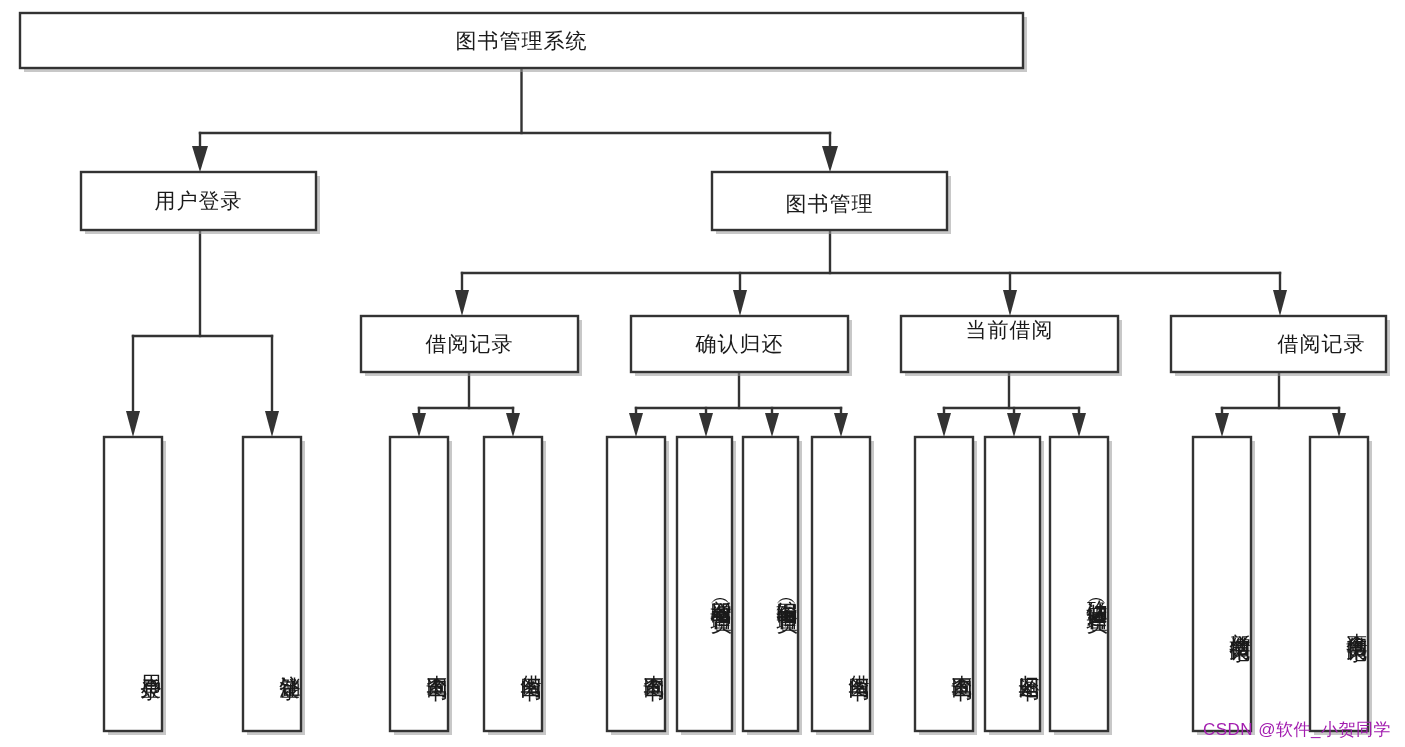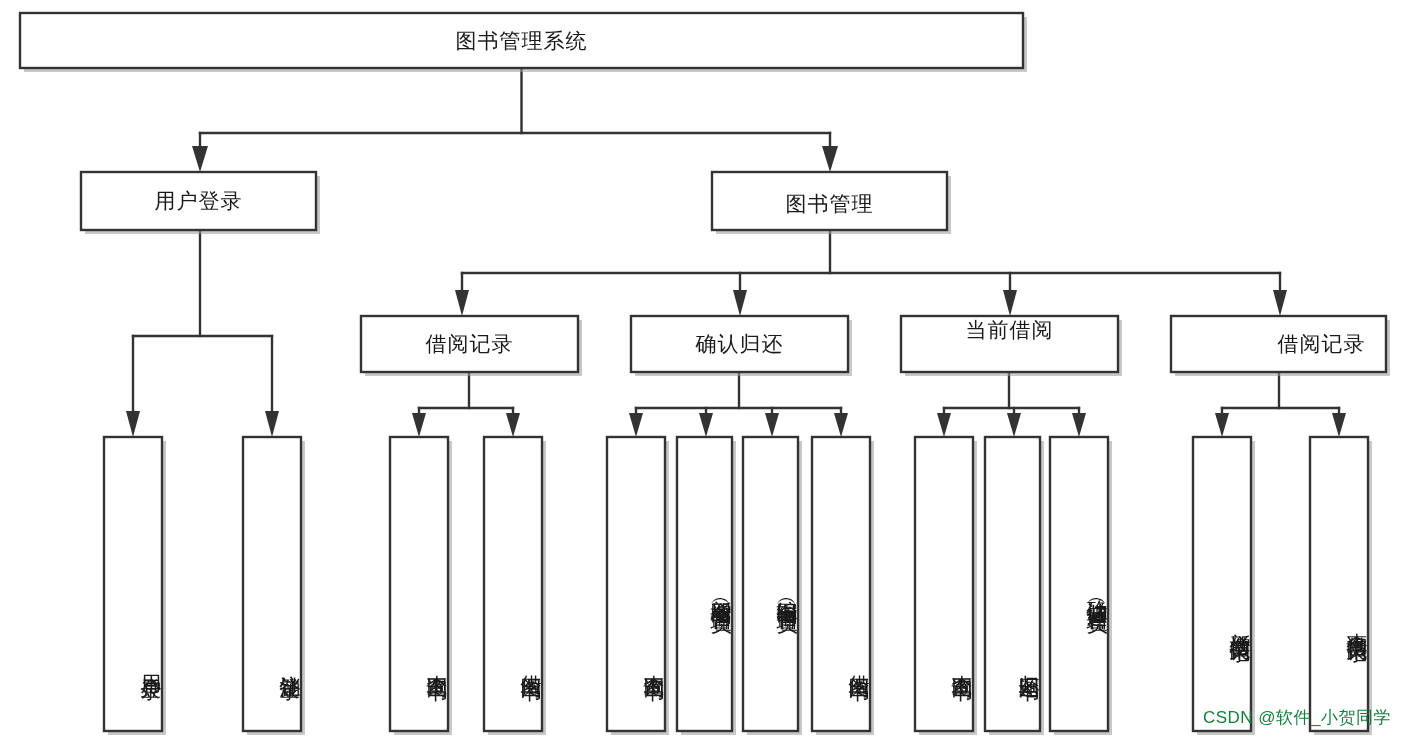--- a/index.html
+++ b/index.html
@@ -66,24 +66,24 @@
     font-family: "Liberation Sans", "DejaVu Sans", sans-serif;
     font-size: 21px;
     color: #1a1a1a;
     letter-spacing: 1px;
     white-space: nowrap;
     pointer-events: none;
   }
   .watermark {
     position: absolute;
     right: 14px;
-    bottom: 18px;
+    bottom: 6px;
     font-family: "Liberation Sans", "DejaVu Sans", sans-serif;
     font-size: 17px;
-    color: #15803d;
+    color: #a21caf;
     letter-spacing: 0.5px;
     white-space: nowrap;
     pointer-events: none;
     text-align: center;
   }
 </style>
 </head>
 <body>
 
 <div id="diagram-root">

